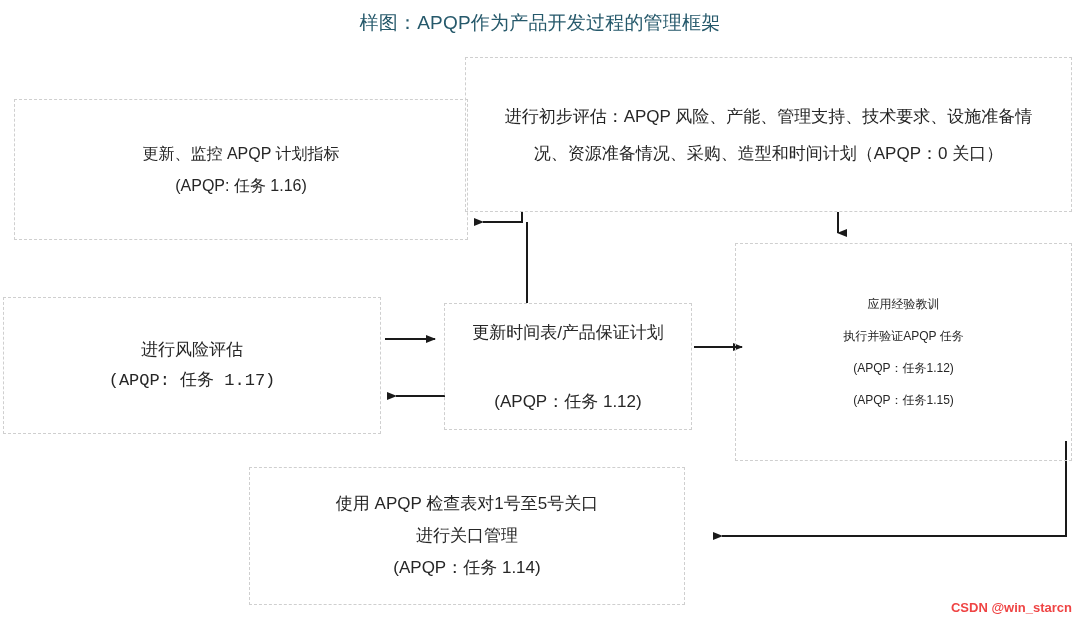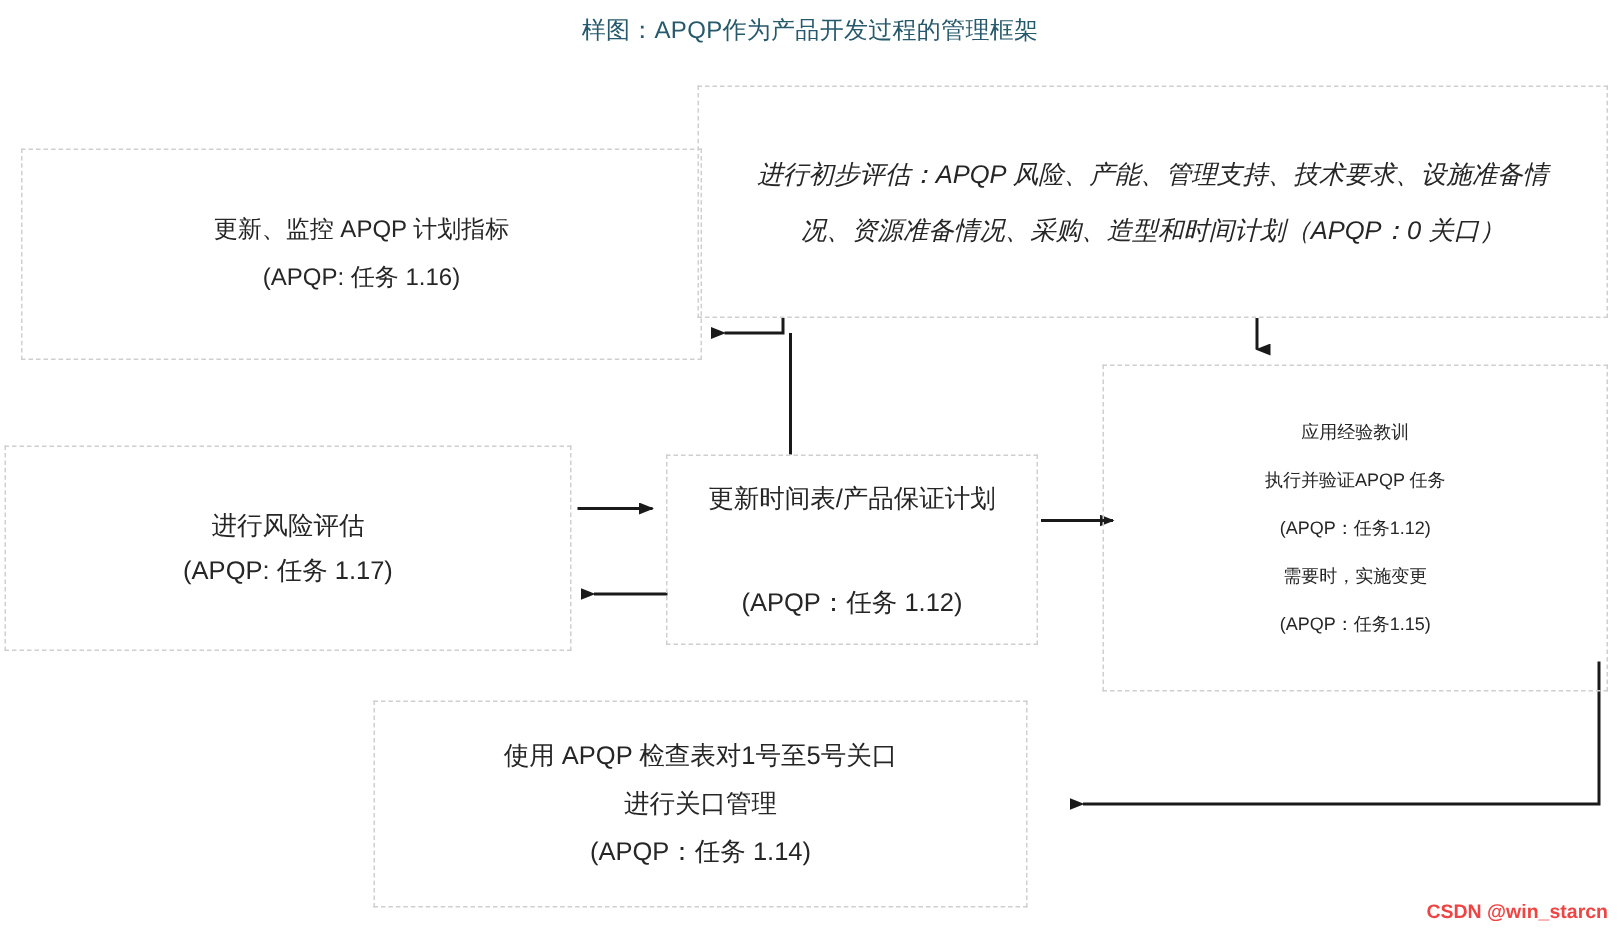--- a/index.html
+++ b/index.html
@@ -18,21 +18,21 @@
     height: 621px;
     background: #ffffff;
     overflow: hidden;
   }
   .diagram-title {
     position: absolute;
     left: 0;
     top: 10px;
     width: 1080px;
     text-align: center;
-    font-size: 16px;
+    font-size: 19px;
     color: #26596b;
     letter-spacing: 0.2px;
     white-space: nowrap;
   }
   .node {
     position: absolute;
     border: 1px dashed #cfcfcf;
     background: transparent;
     display: flex;
     flex-direction: column;
@@ -48,25 +48,24 @@
   }
   
   #node-update-monitor {
     left: 14px; top: 99px; width: 454px; height: 141px;
     font-size: 16px; line-height: 32px;
   }
   #node-initial-assessment {
     left: 465px; top: 57px; width: 607px; height: 155px;
     font-size: 17px; line-height: 37px;
     padding: 0 28px;
-    font-style: italic;
   }
   #node-risk-assessment {
     left: 3px; top: 297px; width: 378px; height: 137px;
-    font-size: 17px; line-height: 30px;
+    font-size: 17px; line-height: 30px; font-family: Liberation Mono, monospace;
   }
   #node-update-timeline {
     left: 444px; top: 303px; width: 248px; height: 127px;
     font-size: 17px; line-height: 31px; gap: 38px;
   }
   #node-lessons-learned {
     left: 735px; top: 243px; width: 337px; height: 218px;
     font-size: 12px; line-height: 32px;
   }
   #node-gate-management {
@@ -156,21 +155,20 @@
 
   <div class="node" id="node-update-timeline">
     <span class="line">更新时间表/产品保证计划</span>
     <span class="line">(APQP：任务 1.12)</span>
   </div>
 
   <div class="node" id="node-lessons-learned">
     <span class="line">应用经验教训</span>
     <span class="line">执行并验证APQP 任务</span>
     <span class="line">(APQP：任务1.12)</span>
-    <span class="line">需要时，实施变更</span>
     <span class="line">(APQP：任务1.15)</span>
   </div>
 
   <div class="node" id="node-gate-management">
     <span class="line">使用 APQP 检查表对1号至5号关口</span>
     <span class="line">进行关口管理</span>
     <span class="line">(APQP：任务 1.14)</span>
   </div>
 
   <div class="watermark">CSDN @win_starcn</div>

